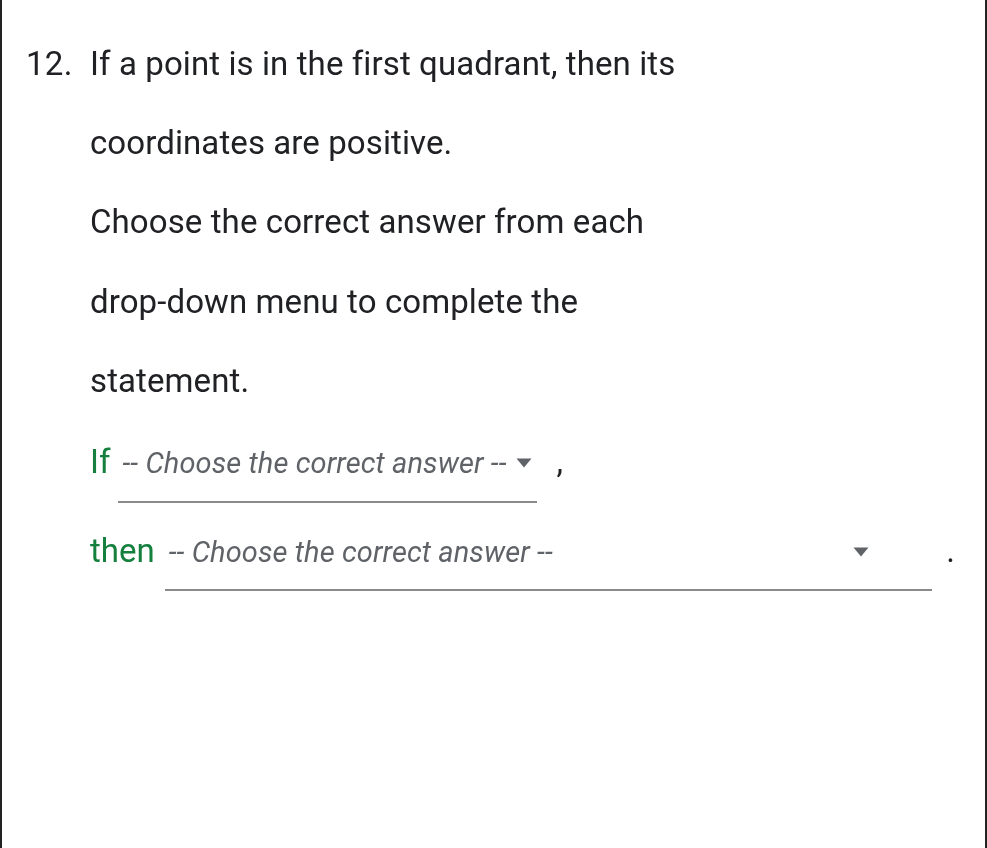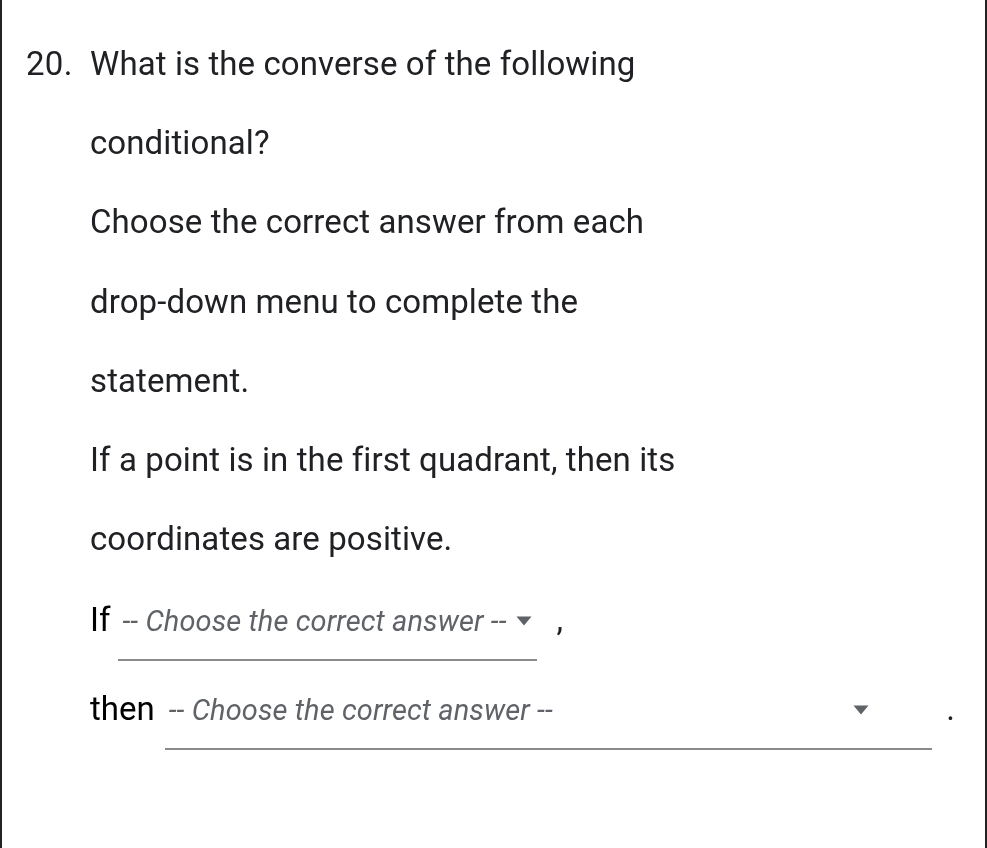--- a/index.html
+++ b/index.html
@@ -45,21 +45,21 @@
       color: #202124;
       margin-top: 2px;
     }
     .answer-line {
       display: flex;
       align-items: baseline;
       flex-wrap: wrap;
     }
     .answer-label {
       font-size: 33px;
-      color: #000000;
+      color: #15803d;
       margin-right: 6px;
     }
     .dropdown {
       display: inline-flex;
       align-items: baseline;
       border-bottom: 2px solid #8a8a8a;
       padding: 0 4px 2px 4px;
       cursor: pointer;
       margin: 0 2px;
     }
@@ -106,37 +106,33 @@
     }
     .dropdown2 .caret {
       margin-left: auto;
       margin-right: 58px;
     }
   </style>
 </head>
 <body>
 
 <div class="question-row">
-  <div class="question-number">20.</div>
+  <div class="question-number">12.</div>
   <div class="question-content">
 
+
     <div class="prompt para">
-      <span>What is the converse of the following</span><br>
-      <span>conditional?</span>
+      <span>If a point is in the first quadrant, then its</span><br>
+      <span>coordinates are positive.</span>
     </div>
 
     <div class="prompt para">
       <span>Choose the correct answer from each</span><br>
       <span>drop-down menu to complete the</span><br>
       <span>statement.</span>
-    </div>
-
-    <div class="prompt para">
-      <span>If a point is in the first quadrant, then its</span><br>
-      <span>coordinates are positive.</span>
     </div>
 
     <div class="answer-block">
       <div class="answer-line">
         <span class="answer-label">If</span>
         <span class="dropdown">
           <span class="dropdown-text">-- Choose the correct answer --</span>
           <span class="caret">
             <svg viewBox="0 0 24 16">
                 <polygon points="2,2 22,2 12,14" fill="#5f6368"></polygon>

